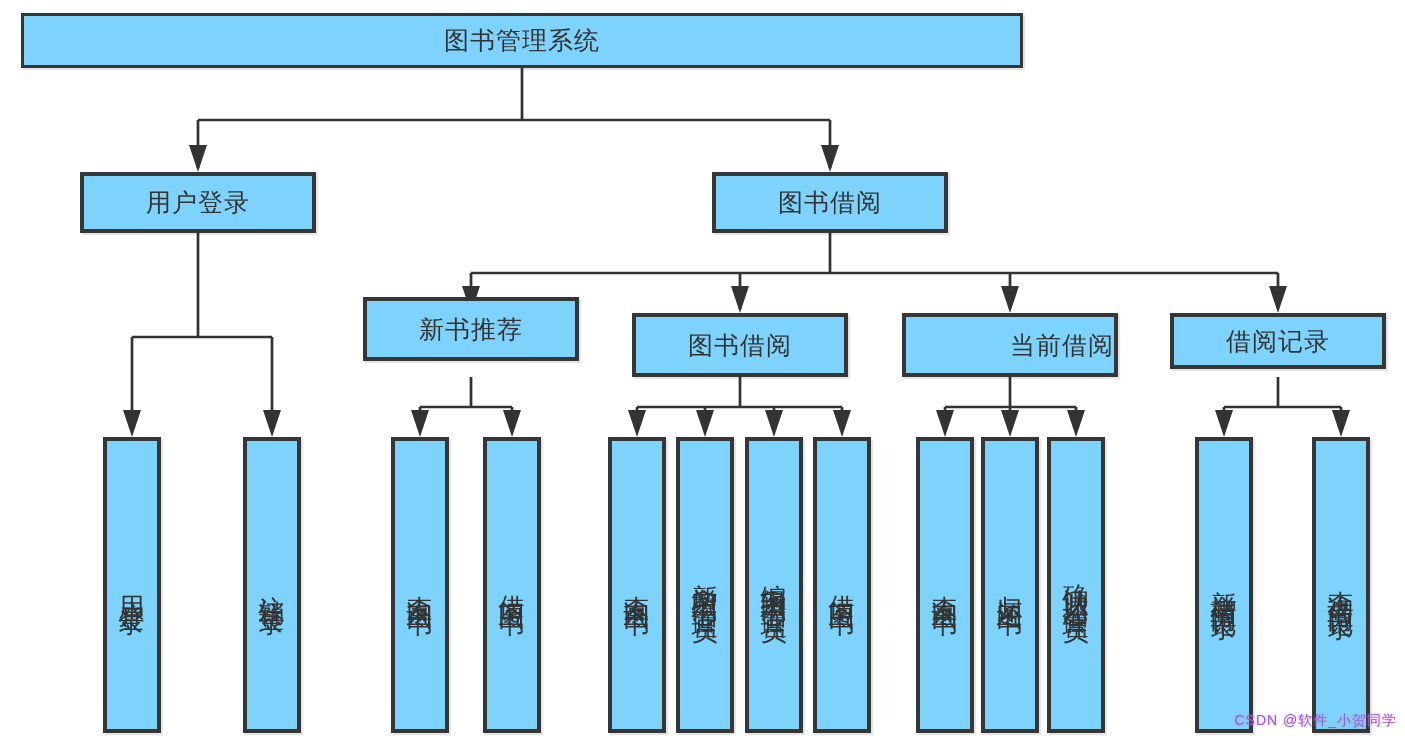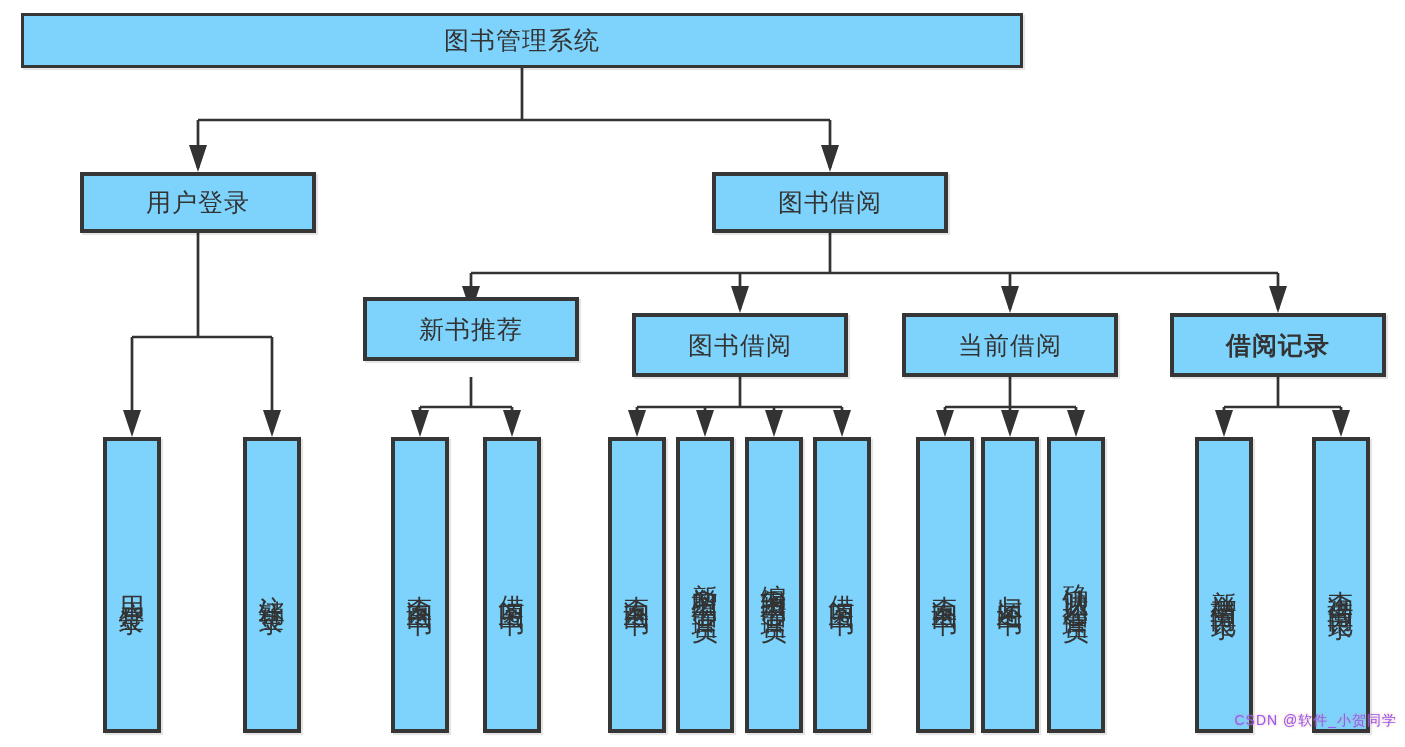--- a/index.html
+++ b/index.html
@@ -79,24 +79,24 @@
   <div class="node h" style="left:712px;top:172px;width:236px;height:61px;">
     <span>图书借阅</span>
   </div>
 
   <div class="node h" style="left:363px;top:297px;width:216px;height:64px;">
     <span>新书推荐</span>
   </div>
   <div class="node h" style="left:632px;top:313px;width:216px;height:64px;">
     <span>图书借阅</span>
   </div>
-  <div class="node h" style="left:902px;top:313px;width:216px;height:64px;">
+  <div class="node h" style="left:902px;top:313px;width:216px;height:64px;justify-content:flex-end;">
     <span>当前借阅</span>
   </div>
-  <div class="node h" style="left:1170px;top:313px;width:216px;height:64px;font-weight:bold;">
+  <div class="node h" style="left:1170px;top:313px;width:216px;height:56px;">
     <span>借阅记录</span>
   </div>
 
   <div class="node v" style="left:103px;top:437px;width:58px;height:296px;">
     <span>用户登录</span>
   </div>
   <div class="node v" style="left:243px;top:437px;width:58px;height:296px;">
     <span>注销登录</span>
   </div>
 

